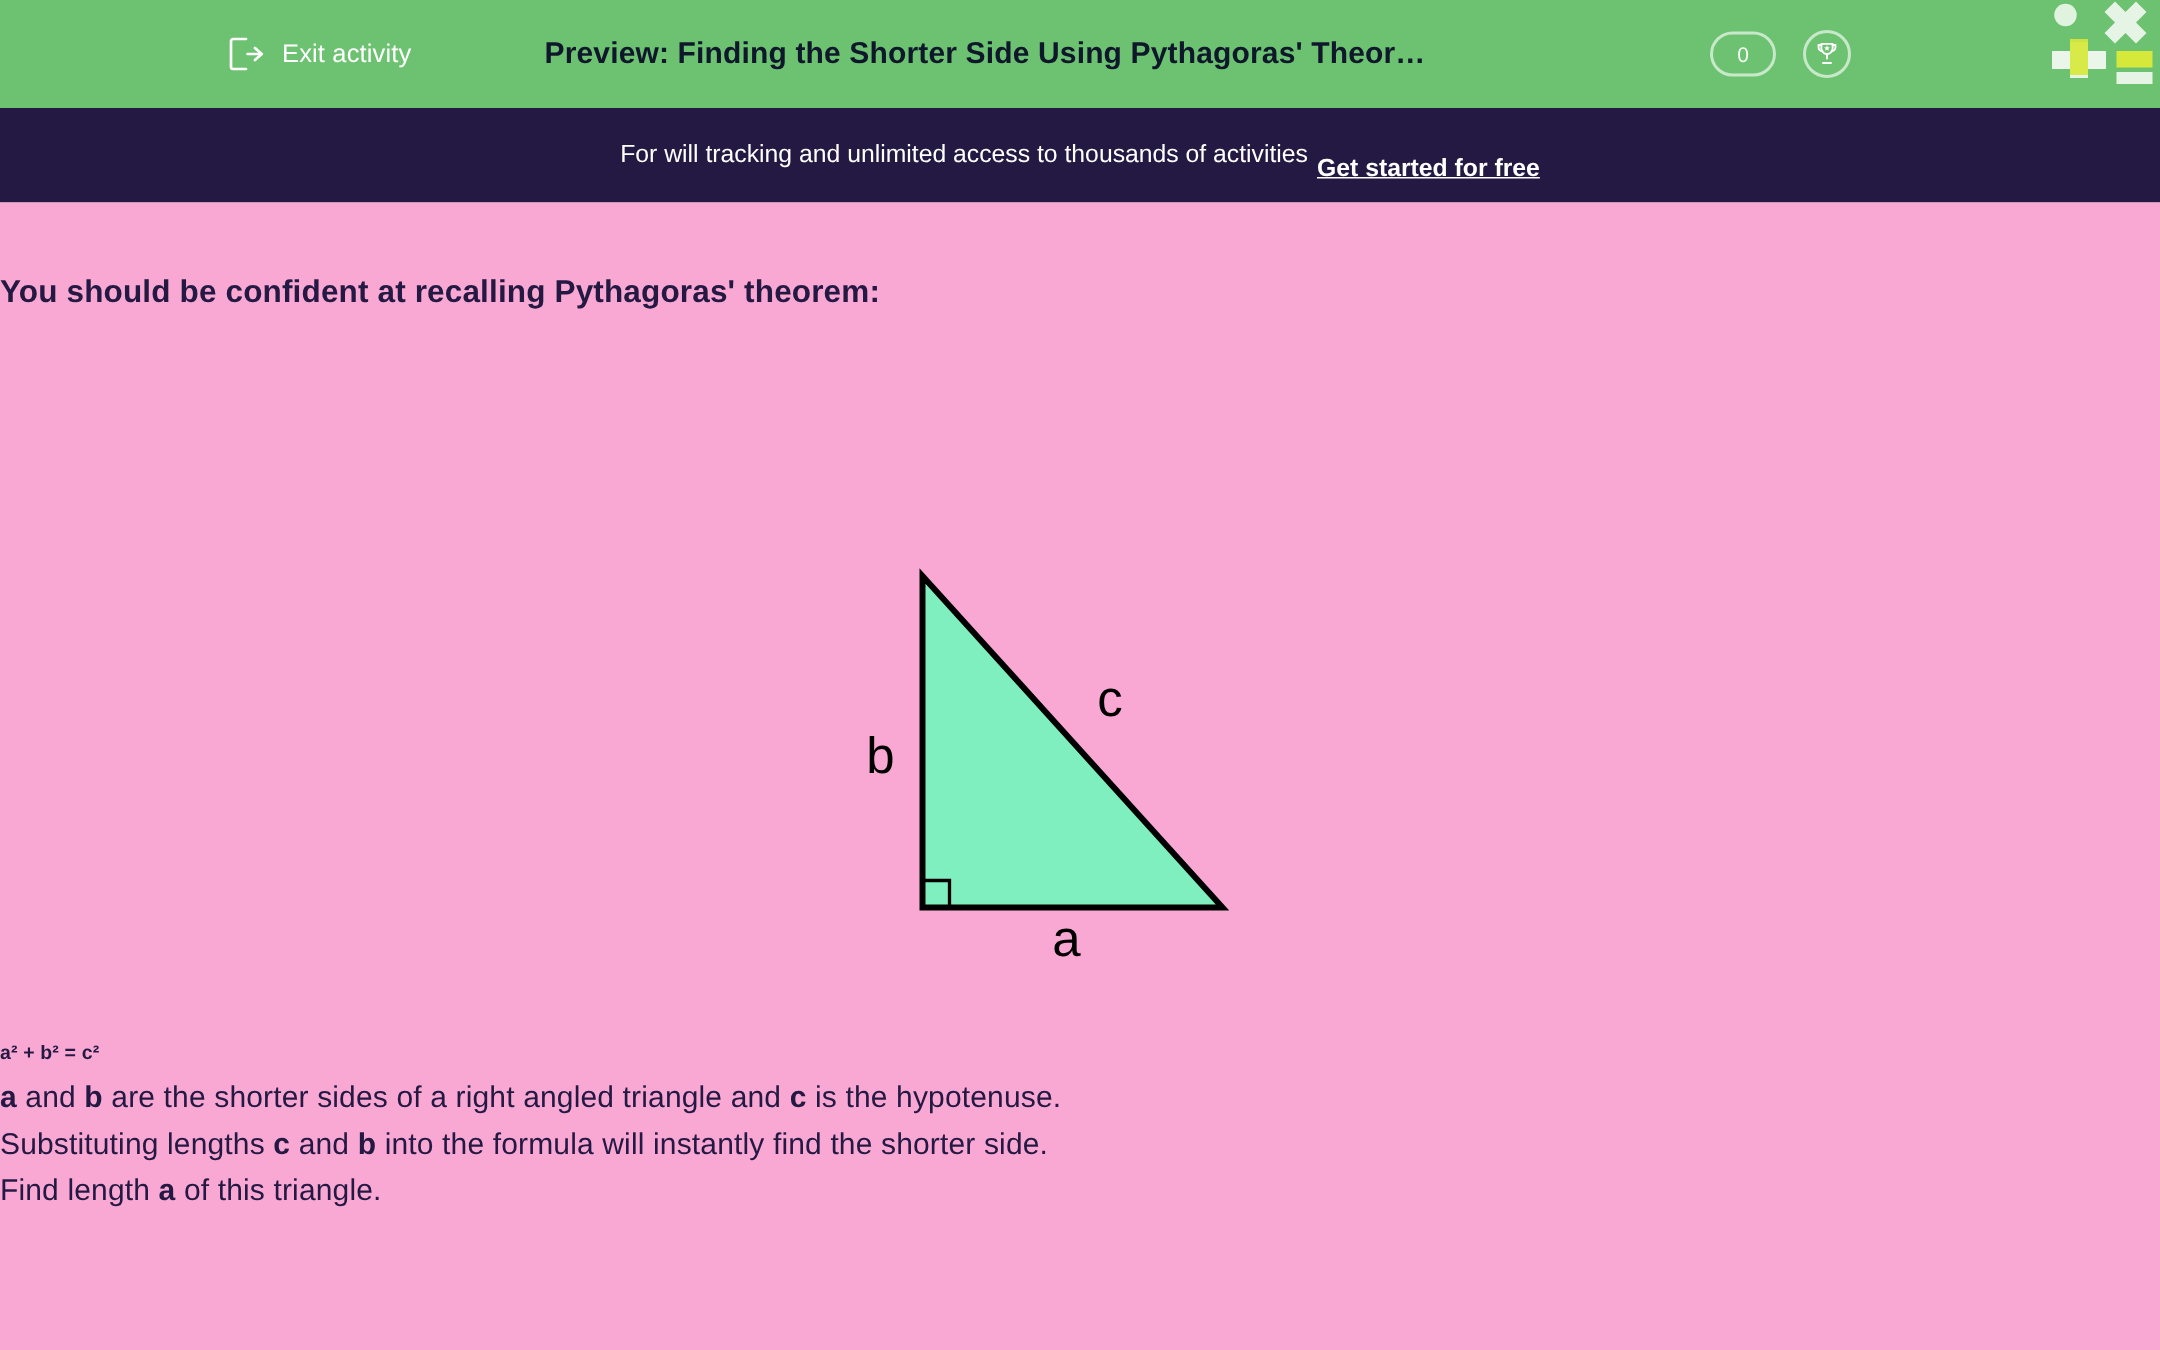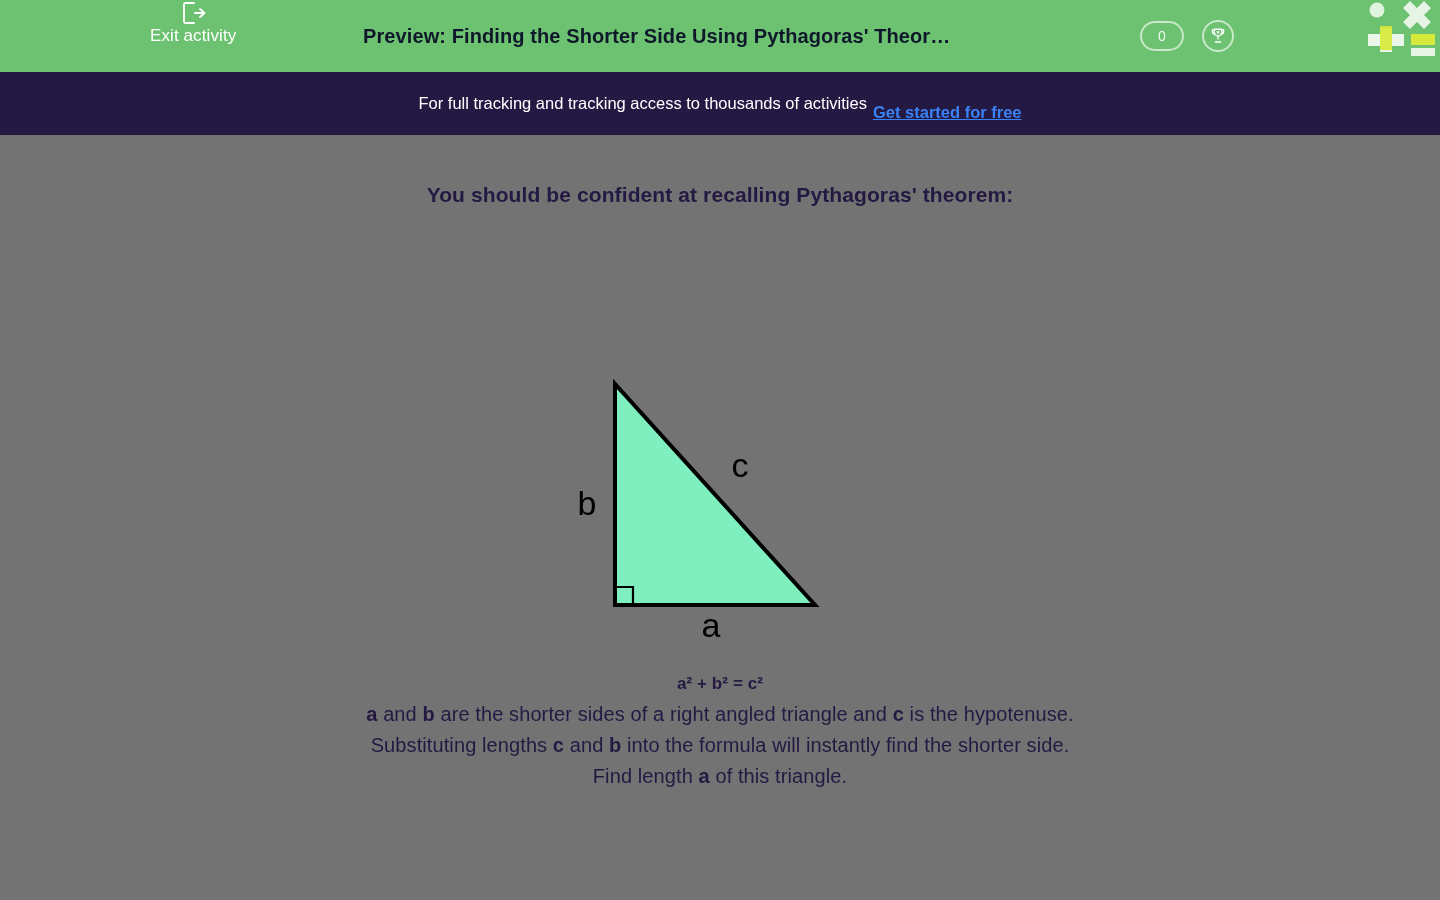--- a/index.html
+++ b/index.html
@@ -21,23 +21,22 @@
     align-items: center;
     overflow: hidden;
   }
   .exit-activity {
     position: absolute;
     left: 150px;
     top: 0;
     height: 72px;
     display: flex;
     align-items: center;
-    gap: 0;
-    cursor: pointer;
-    flex-direction: column;
+    gap: 12px;
+    cursor: pointer;
   }
   .exit-icon { width: 26px; height: 26px; display: block; }
   .exit-label {
     color: #ffffff;
     font-size: 17px;
     letter-spacing: .1px;
     white-space: nowrap;
   }
   .header-title {
     position: absolute;
@@ -103,31 +102,30 @@
     display: flex;
     align-items: center;
     justify-content: center;
     color: #ffffff;
     font-size: 16.5px;
   }
   .promo-cta {
     font-weight: bold;
     margin-left: 6px;
     cursor: pointer;
-    color: #3b82f6;
+    color: #ffffff;
     margin-top: 17px;
   }
 
   
   .content {
     position: relative;
     width: 1440px;
     height: 765px;
-    background: #737373;
-    text-align: center;
+    background: #f9a8d4;
     color: #231942;
   }
   .lead-heading {
     padding-top: 48px;
     font-size: 21px;
     font-weight: bold;
     color: #231942;
     letter-spacing: .1px;
   }
 
@@ -147,22 +145,23 @@
     width: 1440px;
   }
   .prose p {
     font-size: 20px;
     line-height: 31px;
     color: #231942;
     letter-spacing: .1px;
   }
   .prose p.formula {
     font-weight: bold;
-    font-size: 17px;
+    font-size: 13px;
     line-height: 31px;
+    margin-top: 18px;
   }
   .prose b { font-weight: bold; }
 </style>
 </head>
 <body>
 
 <div class="app-header">
 
   <div class="exit-activity">
     <span class="exit-icon">
@@ -204,21 +203,21 @@
       <rect x="10" y="34" width="12" height="12" fill="#EAF6EA"></rect>
       <rect x="34" y="34" width="12" height="12" fill="#EAF6EA"></rect>
       <rect x="22" y="26" width="12" height="24" fill="#D6E83A" opacity="0.92"></rect>
       <rect x="53" y="34" width="24" height="11" fill="#D6E83A"></rect>
       <rect x="53" y="48" width="24" height="8" fill="#E6F4E6"></rect>
     </svg>
   </div>
 </div>
 
 <div class="promo-banner">
-  <span>For full tracking and tracking access to thousands of activities</span>
+  <span>For will tracking and unlimited access to thousands of activities</span>
   <a class="promo-cta" href="#">Get started for free</a>
 </div>
 
 <div class="content">
 
   <div class="lead-heading">You should be confident at recalling Pythagoras' theorem:</div>
 
   <div class="figure-one">
     <svg width="300" height="270" viewBox="0 0 300 270" xmlns="http://www.w3.org/2000/svg">
       <polygon points="45,9 45,230 245,230" fill="#7FEFC0" stroke="#000000" stroke-width="4" stroke-linejoin="miter"></polygon>

